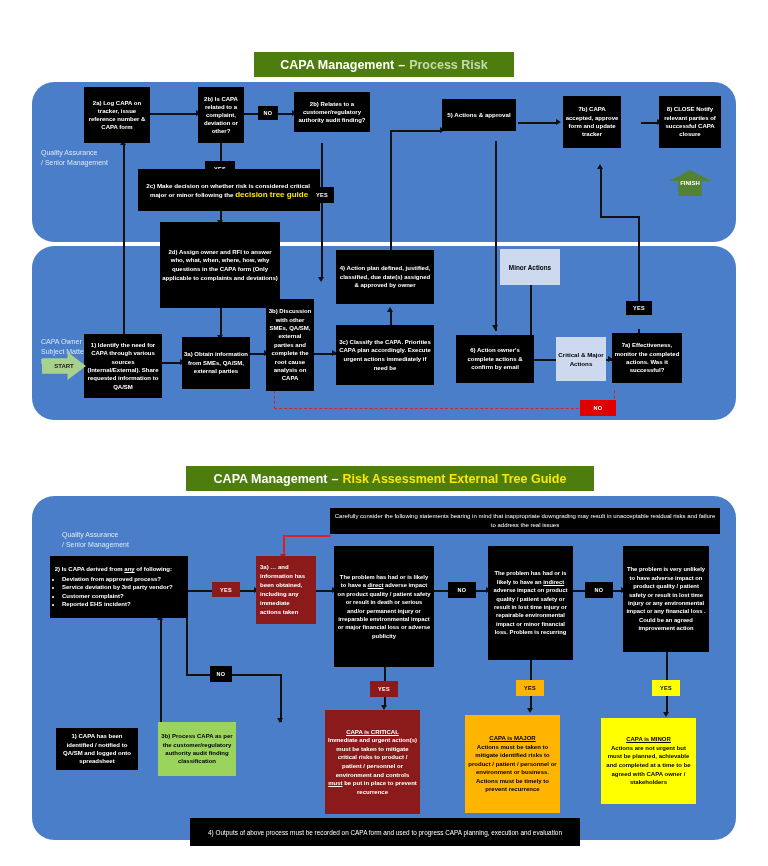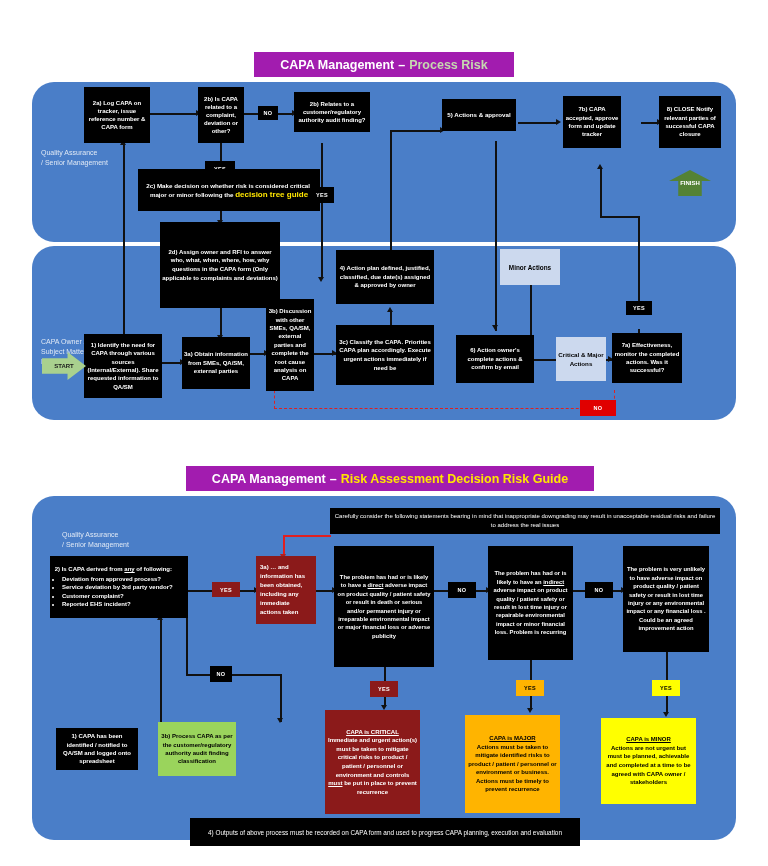--- a/index.html
+++ b/index.html
@@ -1,19 +1,19 @@
 <!DOCTYPE html>
 <html><head>
 <meta charset="utf-8">
 <style>
   html,body{margin:0;padding:0;background:#ffffff;}
   body{width:768px;height:866px;position:relative;font-family:"Liberation Sans",sans-serif;overflow:hidden;}
 
   .panel{position:absolute;}
-  .title-bar{position:absolute;background:#a21caf;color:#ffffff;font-weight:bold;
+  .title-bar{position:absolute;background:#4d7c0f;color:#ffffff;font-weight:bold;
              display:flex;align-items:center;justify-content:center;white-space:nowrap;z-index:20;}
   .title-bar .t1{color:#ffffff;}
   .title-bar .dash{color:#ffffff;padding:0 4px;}
   .title-bar .t2{color:#c6d9b0;}
   .title-bar .t2y{color:#ffe600;}
 
   .swim{position:absolute;background:#4a7ec8;border-radius:22px;}
   .swimlabel{position:absolute;color:#dfe8f5;font-size:7px;line-height:10px;white-space:pre-line;}
 
   .bx{position:absolute;box-sizing:border-box;display:flex;align-items:center;justify-content:center;
@@ -199,21 +199,21 @@
   <div class="bigarrow finish-arrow" style="left:669px;top:170px;width:42px;height:26px;">FINISH</div>
 
   <div class="tag tag-red" style="left:580px;top:400px;width:36px;height:16px;">NO</div>
 </div>
 
 <div class="panel">
 
   <div class="title-bar" style="left:186px;top:466px;width:408px;height:25px;font-size:12.5px;">
     <span class="t1">CAPA Management</span>
     <span class="dash">–</span>
-    <span class="t2y">Risk Assessment Decision Risk Guide</span>
+    <span class="t2y">Risk Assessment External Tree Guide</span>
   </div>
 
   <div class="swim" style="left:32px;top:496px;width:704px;height:344px;"></div>
 
   <div class="swimlabel" style="left:62px;top:530px;width:110px;">Quality Assurance
 / Senior Management</div>
 
   <div class="bx blk" style="left:330px;top:508px;width:390px;height:26px;font-size:6px;line-height:8.6px;font-weight:normal;">Carefully consider the following statements bearing in mind that inappropriate downgrading may result in unacceptable residual risks and failure to address the real issues</div>
 
   <div class="ln" style="left:188px;top:590px;width:24px;height:1.6px;"></div>

